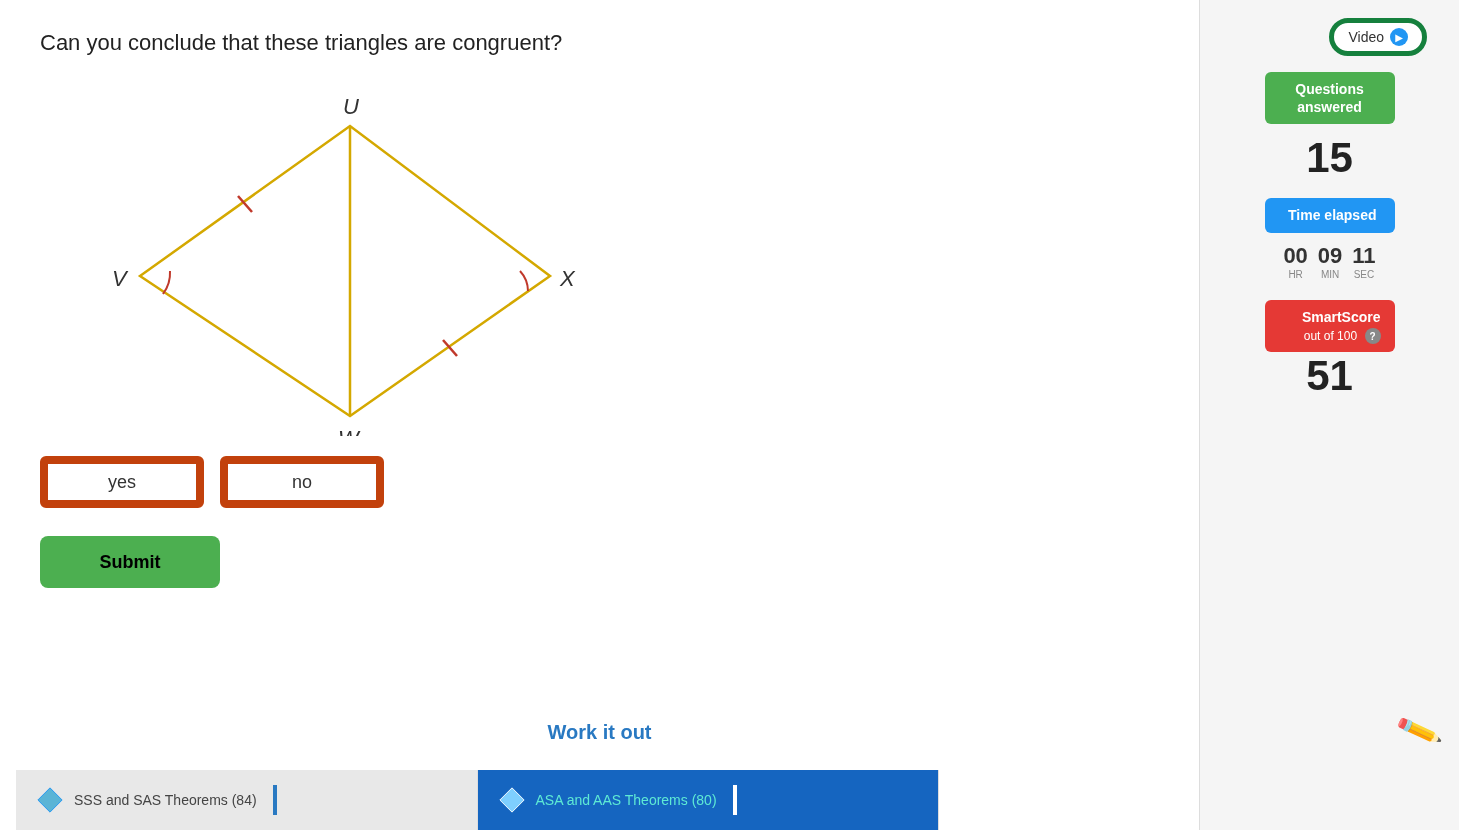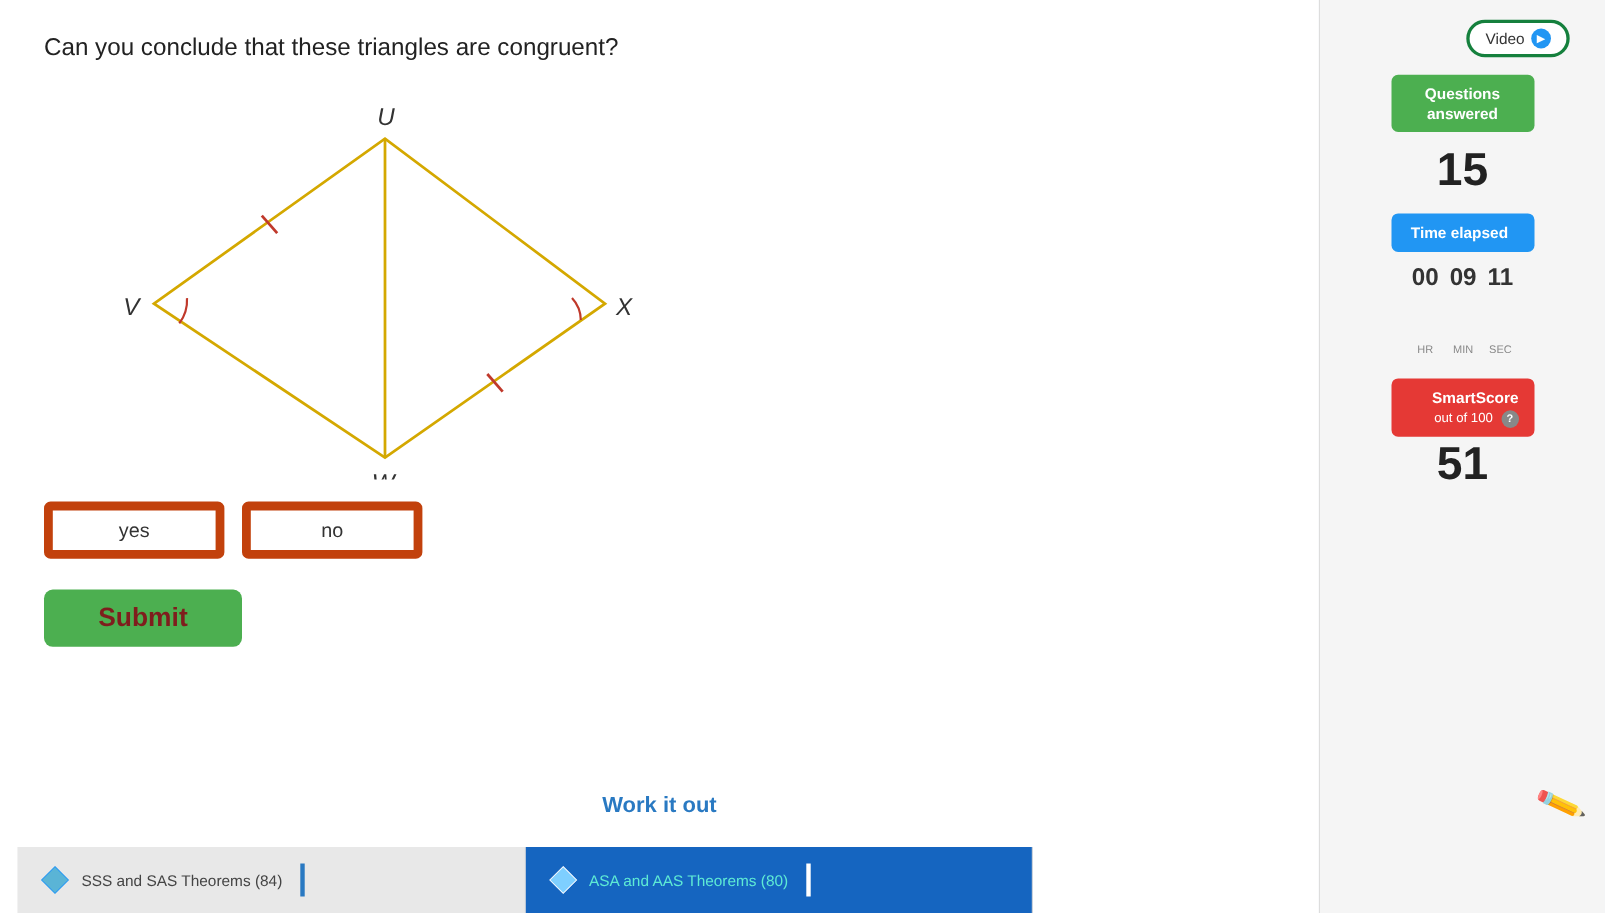--- a/index.html
+++ b/index.html
@@ -54,23 +54,23 @@
       font-size: 18px;
       color: #333;
       cursor: pointer;
     }
     .submit-btn {
       width: 180px;
       height: 52px;
       background: #4caf50;
       border: none;
       border-radius: 8px;
-      font-size: 24px;
-      font-weight: 700;
-      color: #7f1d1d;
+      font-size: 18px;
+      font-weight: 700;
+      color: #000000;
       cursor: pointer;
       margin-bottom: 30px;
     }
     .work-it-out-section {
       position: absolute;
       bottom: 80px;
       left: 50%;
       transform: translateX(-50%);
       text-align: center;
     }
@@ -126,21 +126,21 @@
       align-items: center;
       padding-top: 10px;
       border-left: 1px solid #ddd;
       position: relative;
     }
     .video-btn {
       display: flex;
       align-items: center;
       gap: 6px;
       background: #fff;
-      border: 3px solid #15803d;
+      border: 5px solid #15803d;
       border-radius: 20px;
       padding: 5px 14px;
       font-size: 14px;
       cursor: pointer;
       color: #333;
       align-self: flex-end;
       margin-right: 16px;
       margin-bottom: 8px;
     }
     .video-play-icon {
@@ -170,38 +170,37 @@
       font-size: 42px;
       font-weight: 700;
       color: #222;
       margin-bottom: 16px;
     }
     .time-elapsed-badge {
       background: #2196f3;
       color: #fff;
       border-radius: 6px;
       padding: 8px 18px;
-      text-align: left;
+      text-align: right;
       font-size: 14px;
       font-weight: 700;
       width: 130px;
       margin-bottom: 10px;
       line-height: 1.3;
     }
     .timer-display {
       display: flex;
       gap: 10px;
       align-items: flex-start;
       margin-bottom: 20px;
     }
     .timer-block {
       display: flex;
       flex-direction: column;
       align-items: center;
-      gap: 48px;
     }
     .timer-num {
       font-size: 22px;
       font-weight: 600;
       color: #333;
     }
     .timer-label {
       font-size: 10px;
       color: #888;
       text-transform: uppercase;

